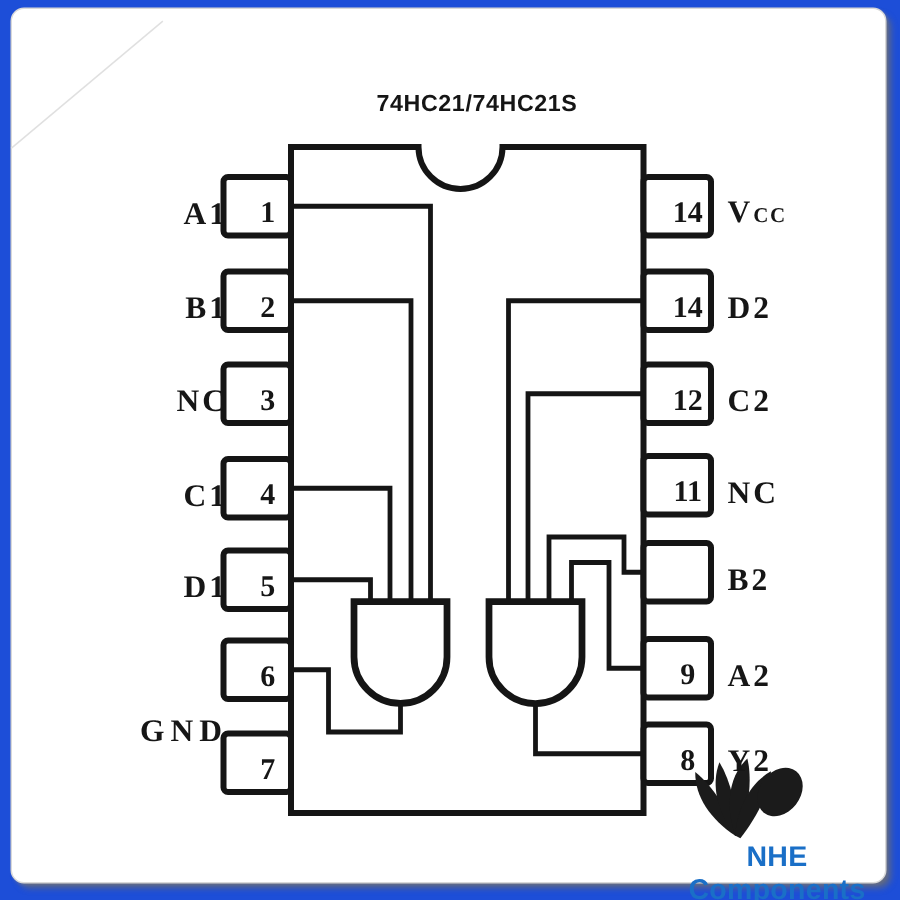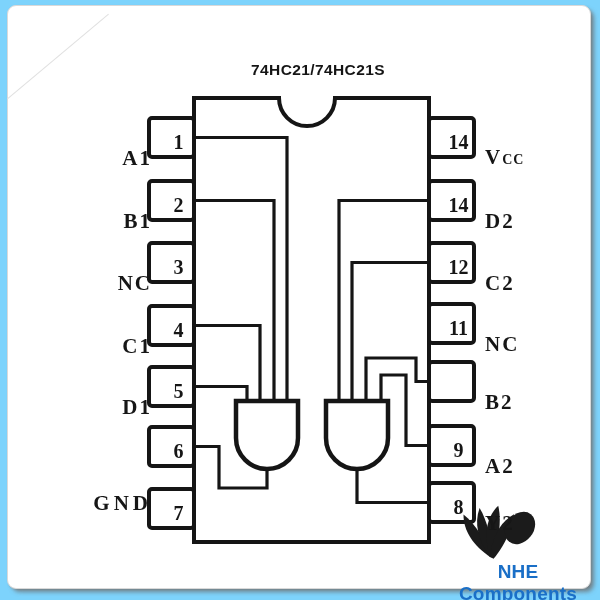--- a/index.html
+++ b/index.html
@@ -1,27 +1,27 @@
 <!DOCTYPE html>
 <html><head>
 <meta charset="utf-8">
 <style>
   html,body{margin:0;padding:0;background:#ffffff;width:600px;height:600px;overflow:hidden;
     font-family:"Liberation Sans", sans-serif;}
-  .stage{position:relative;width:600px;height:600px;background:#7dd3fc;}
+  .stage{position:relative;width:600px;height:600px;background:#1d4ed8;}
   .page{position:absolute;left:7px;top:5px;width:582px;height:582px;background:#ffffff;
     border:1px solid #d9d9d9;border-radius:9px;
     box-shadow:4px 4px 4px -1px rgba(110,110,110,.75), 1px 1px 2px rgba(150,150,150,.4);}
   .crease{position:absolute;left:-16px;top:50px;width:132px;height:0;
     border-top:1px solid #e0e0e0;transform:rotate(-40deg);}
   svg.art{position:absolute;left:0;top:0;}
   .title{position:absolute;left:200px;top:55px;width:220px;text-align:center;
     font-weight:700;font-size:15.5px;letter-spacing:.4px;color:#151515;}
   .plabel{position:absolute;height:26px;line-height:26px;color:#161616;
-    font-family:"Liberation Serif", serif;font-weight:700;font-size:21px;letter-spacing:2px;margin-top:16px;}
+    font-family:"Liberation Serif", serif;font-weight:700;font-size:21px;letter-spacing:2px;}
   .plabel.left{width:118px;left:26px;text-align:right;}
   .plabel.right{left:477px;text-align:left;}
   .plabel.gnd{letter-spacing:4px;}
   .vcc .sub{font-size:14px;letter-spacing:1px;}
   .pnum{position:absolute;width:45px;height:39px;display:flex;align-items:center;justify-content:center;
     font-family:"Liberation Serif", serif;font-weight:700;font-size:20px;color:#161616;}
   .pnum.l{left:148px;} .pnum.r{left:428px;}
   .logo-text{position:absolute;left:430px;top:555px;width:160px;text-align:center;
     font-weight:700;font-size:19px;letter-spacing:.2px;}
 </style>

